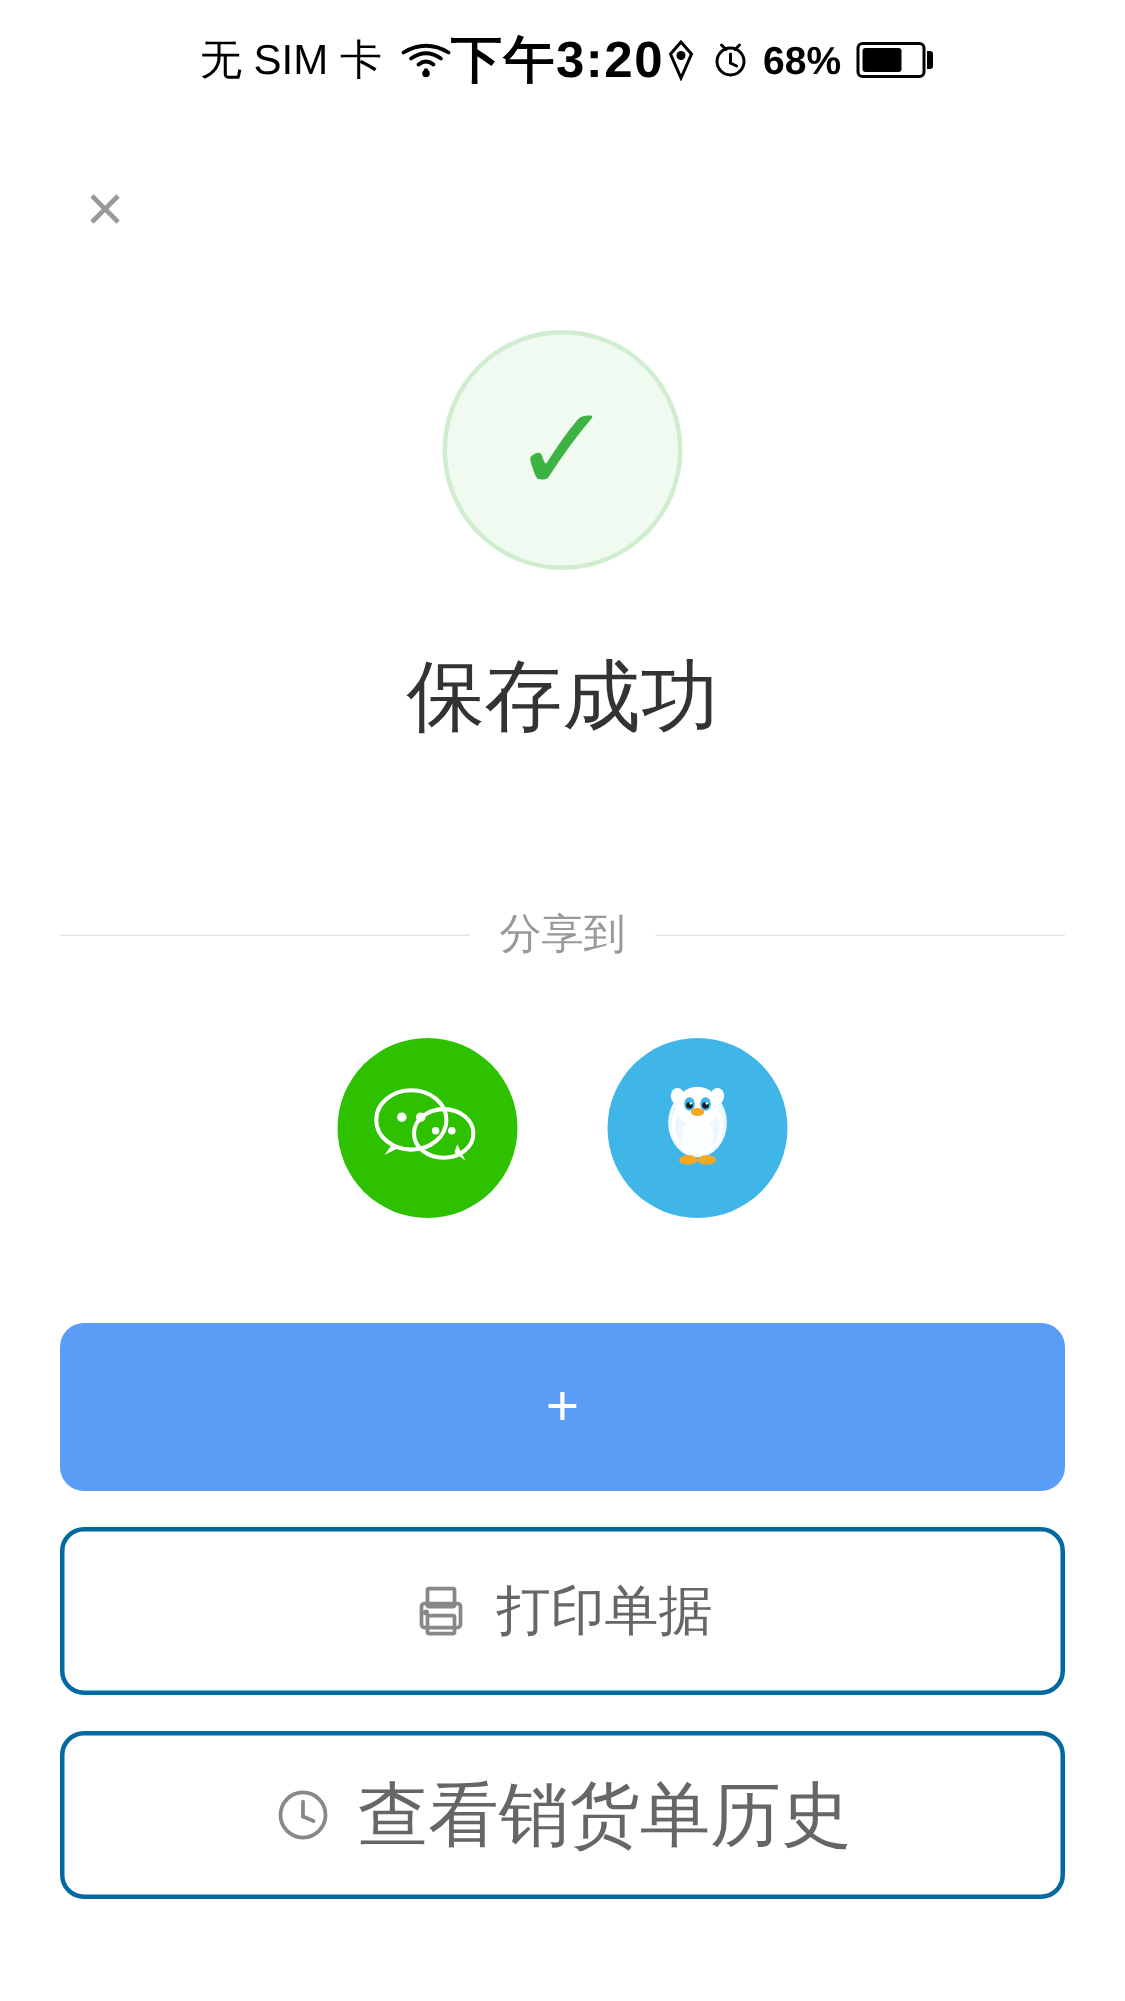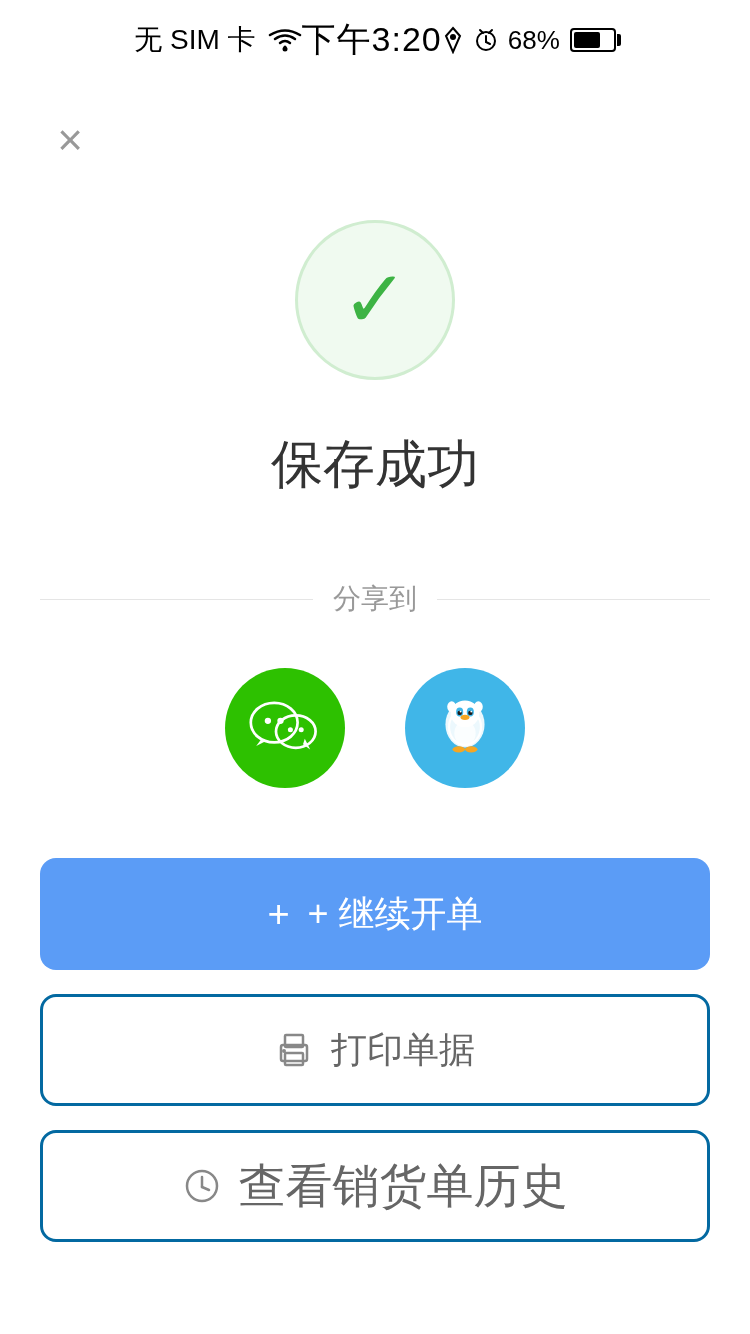--- a/index.html
+++ b/index.html
@@ -31,21 +31,21 @@
       color: #000;
       font-weight: 500;
     }
     .status-wifi {
       display: inline-block;
       width: 34px;
       height: 26px;
     }
     .status-center {
       font-size: 34px;
-      font-weight: 400;
+      font-weight: 700;
       color: #000;
       letter-spacing: 1px;
     }
     .status-right {
       display: flex;
       align-items: center;
       gap: 10px;
       font-size: 26px;
       color: #000;
     }
@@ -115,21 +115,21 @@
     }
     .check-mark {
       font-size: 80px;
       color: #3db344;
       line-height: 1;
     }
     .success-title {
       font-size: 52px;
       font-weight: 400;
       color: #333;
-      margin-bottom: 60px;
+      margin-bottom: 84px;
     }
 
     
     .share-section {
       width: 100%;
       padding: 0 40px;
       margin-bottom: 50px;
     }
     .share-divider-row {
       display: flex;
@@ -231,21 +231,21 @@
       <path d="M11 2 L18 10 L11 26 L4 10 Z" stroke="#000" stroke-width="2" fill="none"></path>
       <circle cx="11" cy="11" r="3" fill="#000"></circle>
     </svg>
     <svg width="24" height="28" viewBox="0 0 24 28" fill="none">
       <circle cx="12" cy="15" r="9" stroke="#000" stroke-width="2" fill="none"></circle>
       <line x1="12" y1="10" x2="12" y2="16" stroke="#000" stroke-width="2" stroke-linecap="round"></line>
       <line x1="12" y1="16" x2="16" y2="18" stroke="#000" stroke-width="2" stroke-linecap="round"></line>
       <line x1="6" y1="4" x2="9" y2="7" stroke="#000" stroke-width="2" stroke-linecap="round"></line>
       <line x1="18" y1="4" x2="15" y2="7" stroke="#000" stroke-width="2" stroke-linecap="round"></line>
     </svg>
-    <span style="font-size:26px;font-weight:400;">68%</span>
+    <span style="font-size:26px;font-weight:700;">68%</span>
     <div class="battery-icon">
       <div class="battery-fill"></div>
     </div>
   </div>
 </div>
 
 <div class="close-area">
   <div class="close-btn">
     <span class="close-icon">×</span>
   </div>
@@ -308,21 +308,20 @@
         <ellipse cx="17" cy="12" rx="5" ry="6" fill="white"></ellipse>
         <ellipse cx="47" cy="12" rx="5" ry="6" fill="white"></ellipse>
       </svg>
     </div>
   </div>
 </div>
 
 <div class="actions-section">
   <button class="action-btn action-btn-primary">
     <span style="font-size:38px; font-weight:300;">+</span>
-    <span style="font-size:36px;">+ 继续开单</span>
   </button>
 
   <button class="action-btn action-btn-secondary">
     <svg width="38" height="38" viewBox="0 0 38 38" fill="none" xmlns="http://www.w3.org/2000/svg">
       <rect x="6" y="14" width="26" height="16" rx="2" stroke="#888" stroke-width="2.5" fill="none"></rect>
       <rect x="10" y="4" width="18" height="12" rx="1" stroke="#888" stroke-width="2.5" fill="none"></rect>
       <rect x="10" y="22" width="18" height="12" rx="1" stroke="#888" stroke-width="2.5" fill="none"></rect>
       <circle cx="9" cy="20" r="2" fill="#888"></circle>
     </svg>
     <span style="font-size:36px; color:#666;">打印单据</span>

